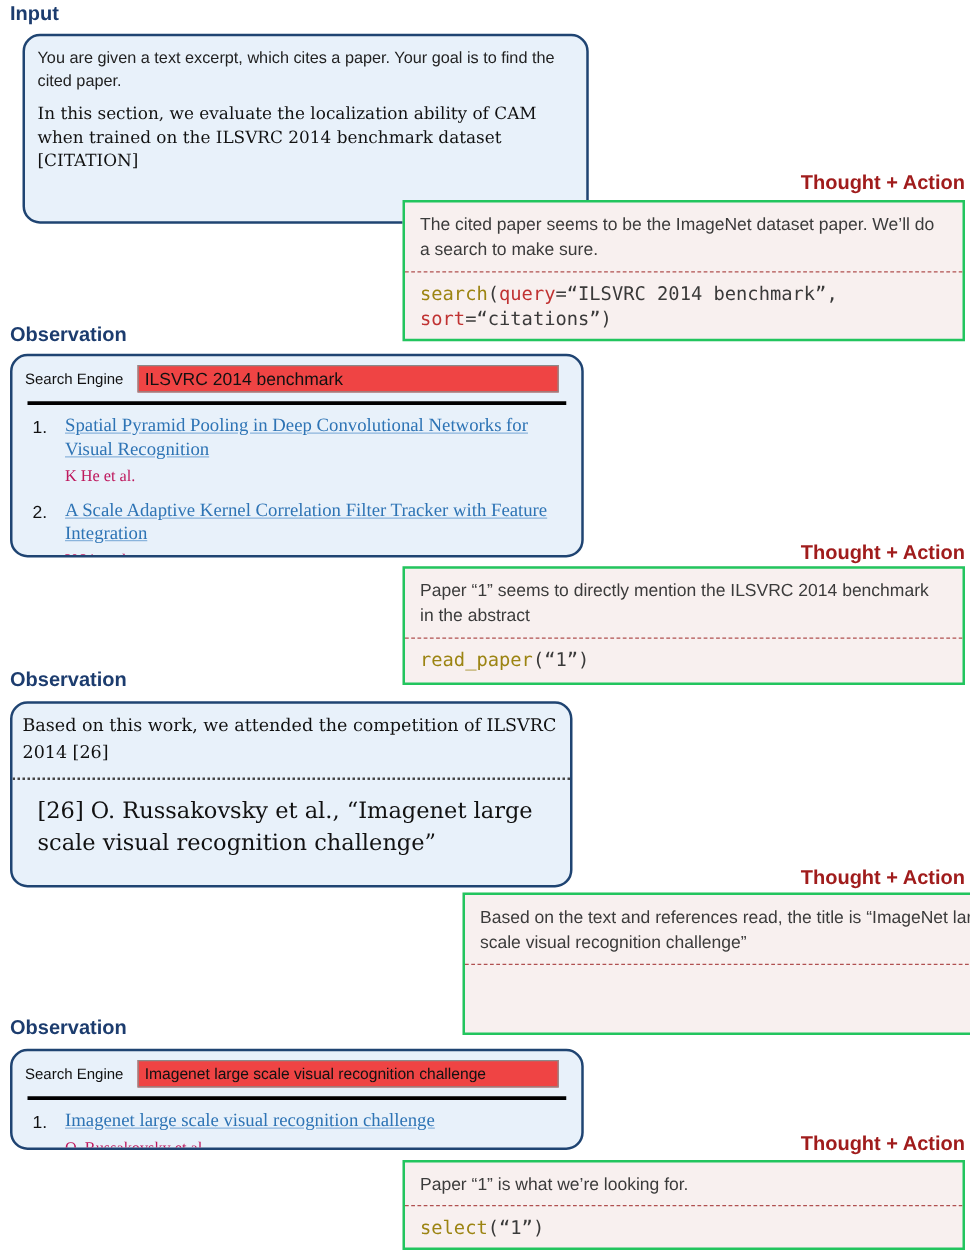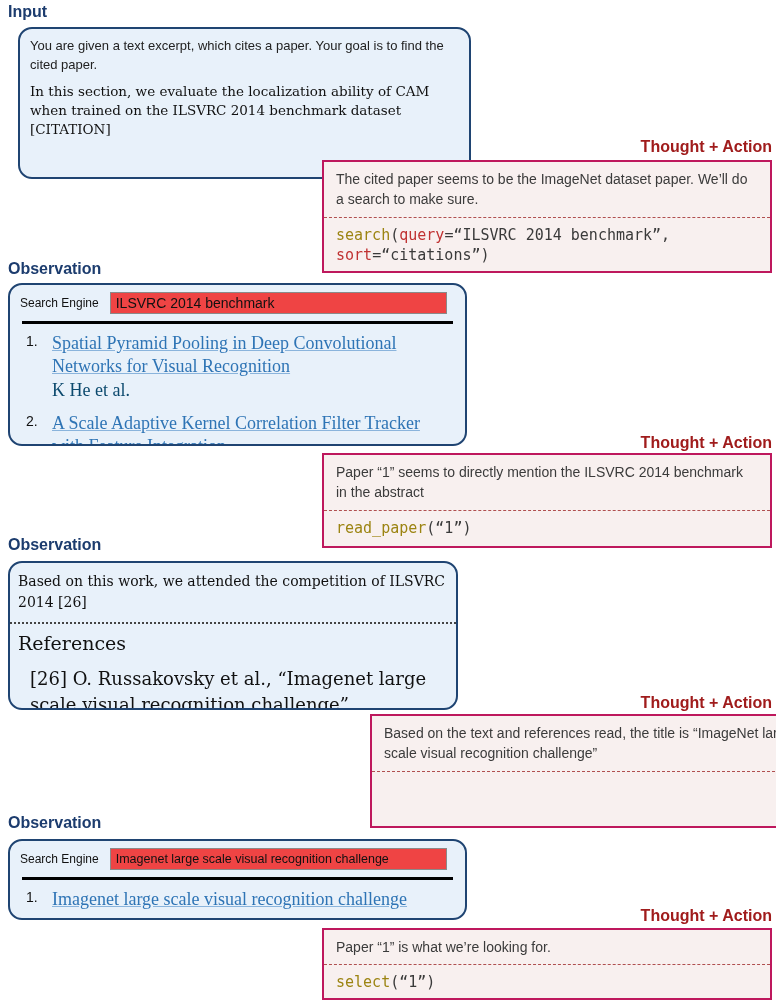--- a/index.html
+++ b/index.html
@@ -12,21 +12,21 @@
   .sec-label.blue{color:#1c3c6e;}
   .sec-label.red{color:#a01c1c;text-align:right;}
 
   
   .blue-box{
     position:absolute;background:#e8f1fa;border:2.5px solid #1f4472;border-radius:14px;
     box-sizing:border-box;overflow:hidden;
   }
   
   .red-box{
-    position:absolute;background:#f8f0ef;border:2px solid #be185d;
+    position:absolute;background:#f8f0ef;border:2px solid #22c55e;
     box-sizing:border-box;overflow:hidden;padding:7px 22px 16px 12px;
   }
   .thought{
     font-family:"Liberation Sans",sans-serif;font-size:14px;color:#3b3b3b;line-height:1.45;
   }
   .red-sep{border:none;border-top:1.5px dashed #b05050;margin:7px -22px 7px -12px;}
   .code{
     font-family:"DejaVu Sans Mono",monospace;font-size:15px;color:#3a3a3a;line-height:1.38;
     word-break:normal;
   }
@@ -45,24 +45,24 @@
   .search-input{
     flex:1;height:22px;background:#ef4444;border:1px solid #8a8a8a;border-radius:0;
     font-family:"Liberation Sans",sans-serif;font-size:14px;color:#111;padding:0 5px;box-sizing:border-box;
     margin-right:8px;outline:none;
   }
   .search-input.small{font-size:12.5px;}
   .obs-divider{border:none;border-top:3px solid #000;margin:7px 2px 2px 2px;}
   .result{display:flex;gap:10px;margin:8px 0 0 6px;}
   .result-num{font-size:14px;color:#111;min-width:16px;padding-top:1px;}
   .result-link{
-    font-family:"Liberation Serif",serif;font-size:18px;color:#2e74b5;line-height:1.25;
+    font-family:"Liberation Serif",serif;font-size:15px;color:#2e74b5;line-height:1.25;
     text-decoration:underline;text-decoration-color:#8ab4dc;cursor:pointer;display:inline;
   }
-  .result-authors{font-family:"Liberation Serif",serif;font-size:18px;color:#0c4a6e;margin-top:3px;}
+  .result-authors{font-family:"Liberation Serif",serif;font-size:13px;color:#be185d;margin-top:3px;}
 
   
   .paper-box{padding:8px 8px 6px 8px;font-family:"DejaVu Serif",serif;color:#111;}
   .paper-excerpt{font-size:14px;line-height:1.5;margin:0;}
   .paper-sep{border:none;border-top:2px dotted #444;margin:9px -8px 8px -8px;}
   .refs-heading{font-size:19px;margin:0 0 7px 0;font-weight:normal;}
   .ref-entry{font-size:18px;line-height:1.45;margin:12px;}
 </style>
 </head>
 <body>
@@ -109,41 +109,41 @@
   <div class="red-box" style="left:322px;top:453px;width:450px;height:95px;">
     <div class="thought">Paper “1” seems to directly mention the ILSVRC 2014 benchmark in the abstract</div>
     <hr class="red-sep">
     <div class="code"><span class="fn">read_paper</span><span>(“1”)</span></div>
   </div>
 
   <div class="sec-label blue" style="left:8px;top:535px;">Observation</div>
   <div class="blue-box paper-box" style="left:8px;top:561px;width:450px;height:149px;">
     <p class="paper-excerpt">Based on this work, we  attended the competition of ILSVRC 2014 [26]</p>
     <hr class="paper-sep">
-    <h2 class="refs-heading">References</h2>
     <p class="ref-entry">[26] O. Russakovsky et al., “Imagenet large scale visual recognition challenge”</p>
   </div>
 
   <div class="sec-label red" style="right:4px;top:693px;">Thought + Action</div>
   <div class="red-box" style="left:322px;top:714px;width:472px;height:114px;margin-left:48px;">
     <div class="thought">Based on the text and references read, the title is “ImageNet large scale visual recognition challenge”</div>
     <hr class="red-sep">
   </div>
 
   <div class="sec-label blue" style="left:8px;top:813px;">Observation</div>
   <div class="blue-box obs-box" style="left:8px;top:839px;width:459px;height:81px;">
     <div class="search-row">
       <span class="search-label">Search Engine</span>
       <input class="search-input small" type="text" readonly="" value="Imagenet large scale visual recognition challenge" style="">
     </div>
     <hr class="obs-divider">
     <div class="result">
       <span class="result-num">1.</span>
       <span>
         <a class="result-link">Imagenet large scale visual recognition challenge</a>
+        <div class="result-authors">O. Russakovsky et al.</div>
       </span>
     </div>
   </div>
 
   <div class="sec-label red" style="right:4px;top:906px;">Thought + Action</div>
   <div class="red-box" style="left:322px;top:928px;width:450px;height:72px;">
     <div class="thought">Paper “1” is what we’re looking for.</div>
     <hr class="red-sep">
     <div class="code"><span class="fn">select</span><span>(“1”)</span></div>
   </div>

